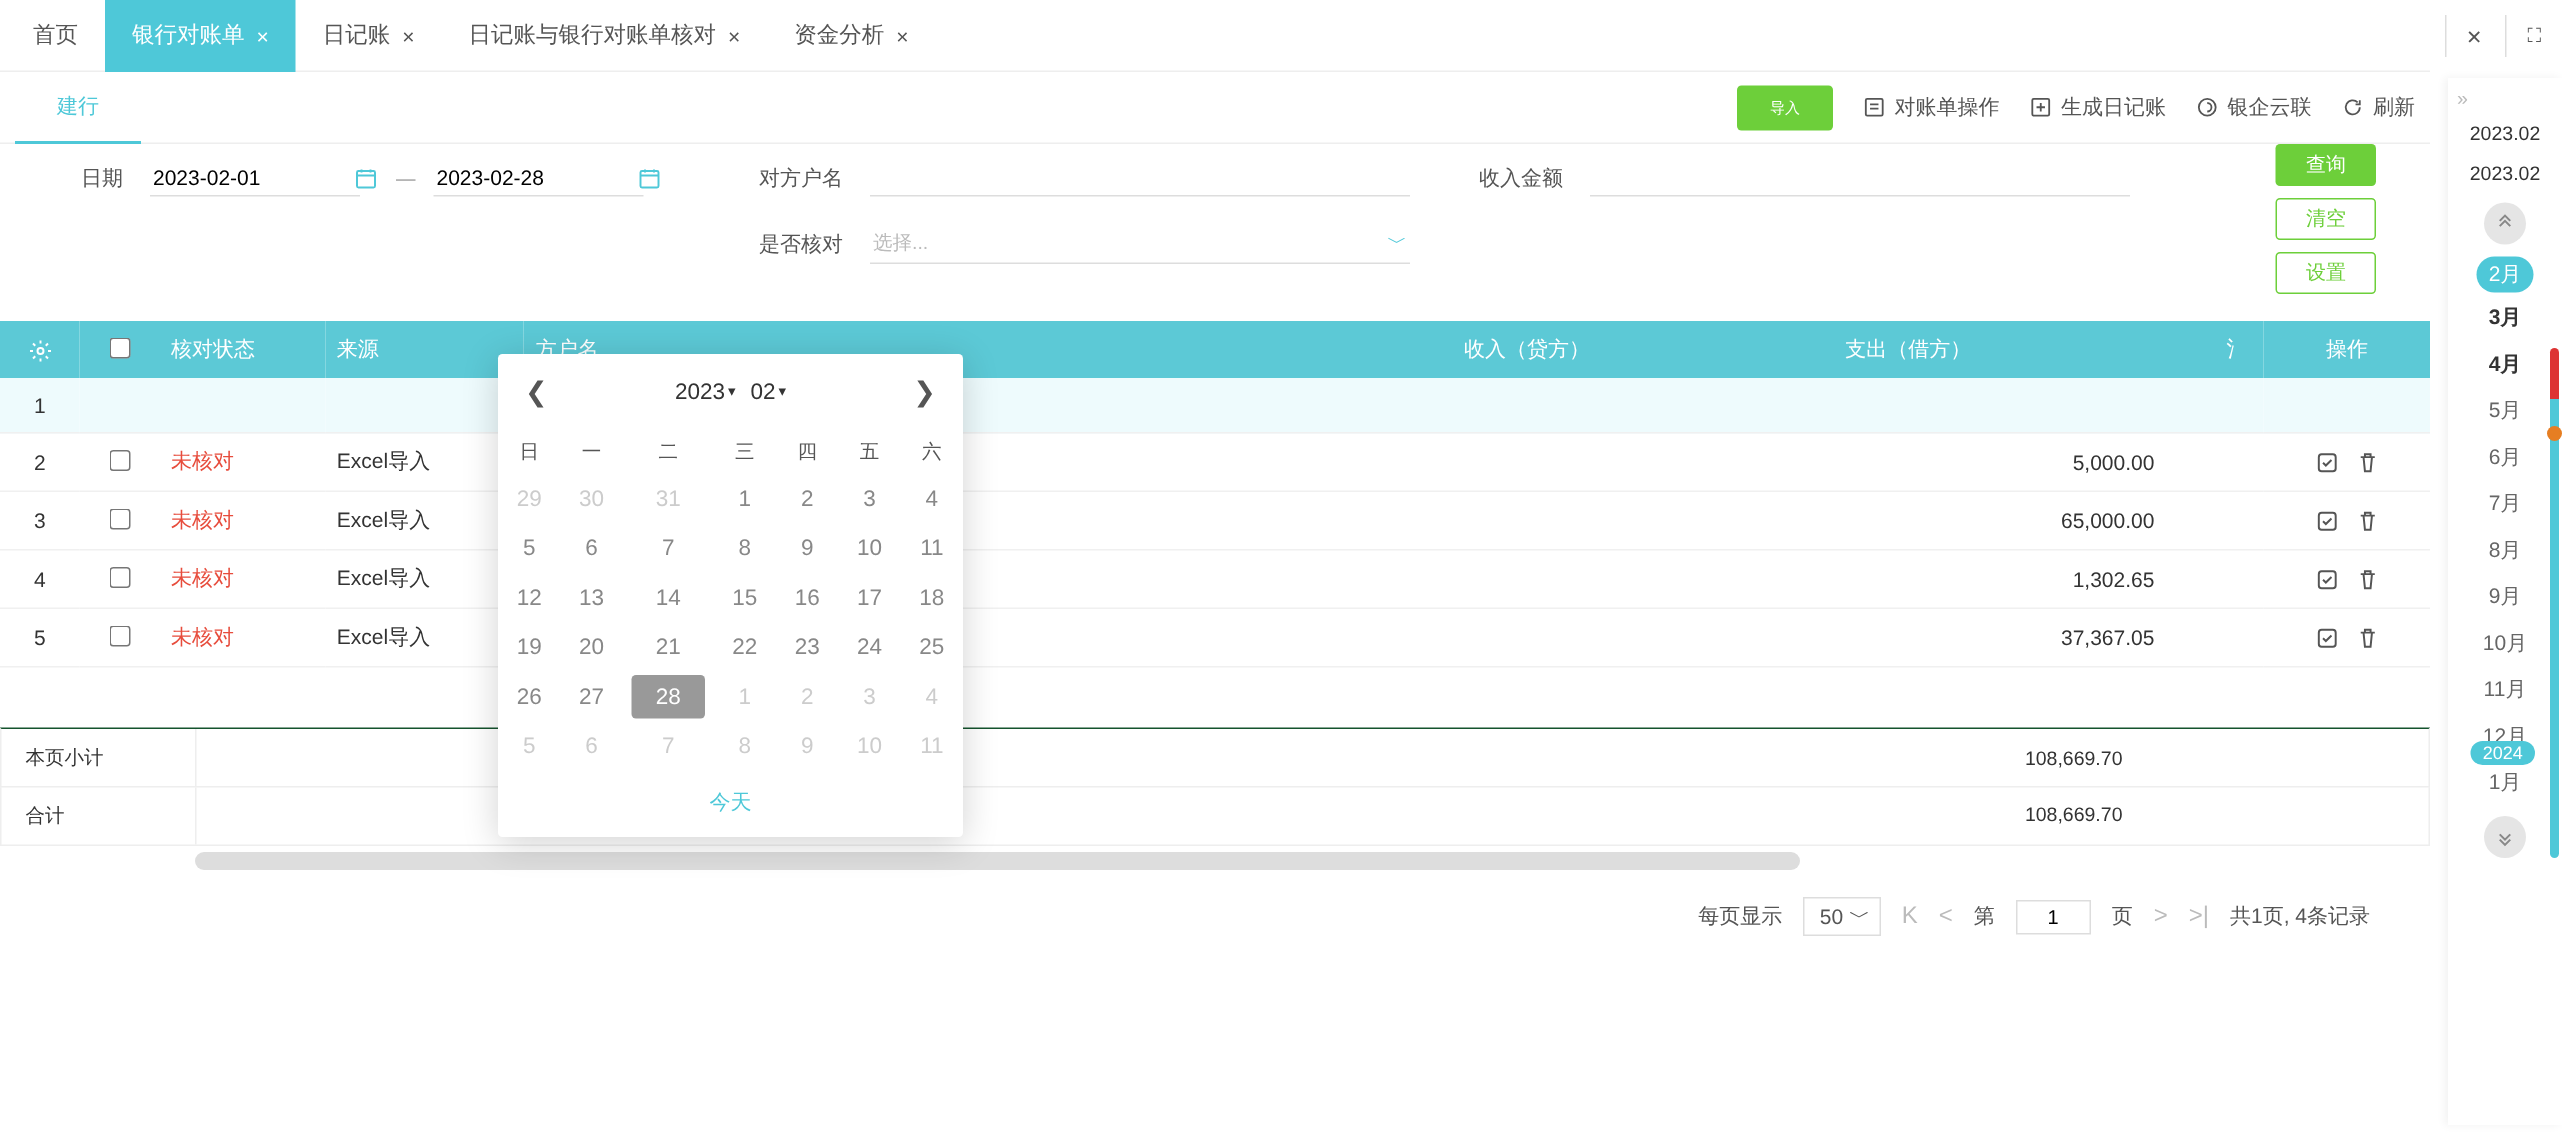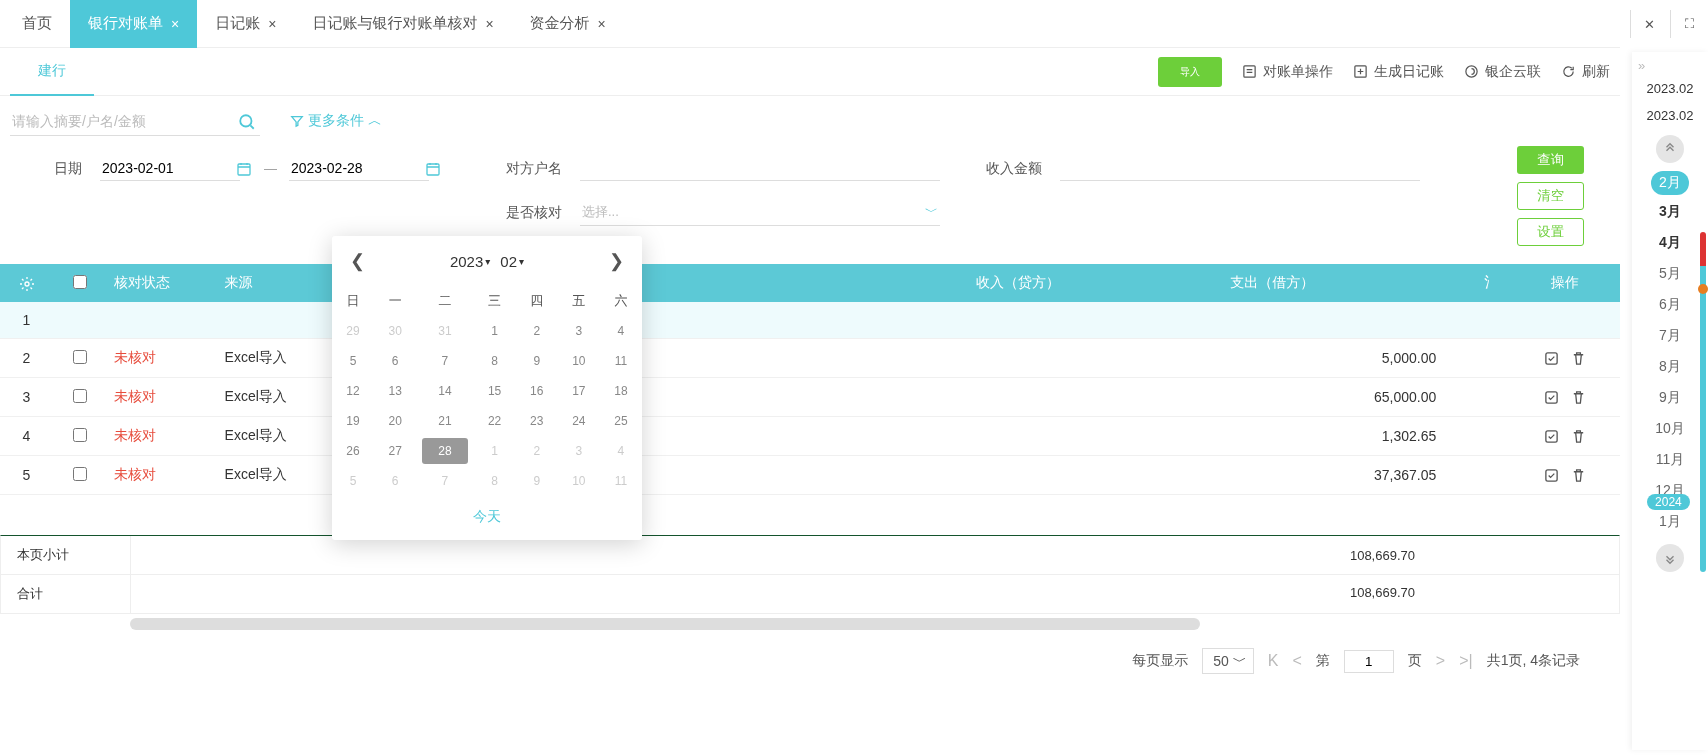--- a/index.html
+++ b/index.html
@@ -44,21 +44,21 @@
 .btn-outline { background: #fff; color: #6dcf3a; border: 1px solid #6dcf3a; padding: 4px 19px; border-radius: 3px; cursor: pointer; }
 
 
 .datepicker { position: absolute; left: 332px; top: 236px; width: 310px; background: #fff; box-shadow: 0 4px 24px rgba(0,0,0,.18); border-radius: 3px; z-index: 100; padding-bottom: 10px; }
 .dp-header { display: flex; align-items: center; justify-content: space-between; padding: 14px 18px; }
 .dp-nav { cursor: pointer; font-size: 18px; color: #555; }
 .dp-title { display: flex; gap: 10px; font-size: 15px; }
 .dp-title span { display: flex; align-items: center; gap: 2px; }
 .dp-grid { display: grid; grid-template-columns: repeat(7, 1fr); text-align: center; }
 .dp-dow { font-size: 13px; color: #555; padding: 6px 0; font-weight: normal; }
-.dp-day { padding: 8px 0; font-size: 12px; color: #888; cursor: pointer; }
+.dp-day { padding: 8px 0; font-size: 15px; color: #888; cursor: pointer; }
 .dp-day.out { color: #ccc; }
 .dp-day.selected { background: #999; color: #fff; border-radius: 3px; margin: 2px 6px; padding: 6px 16px; }
 .dp-today { text-align: center; padding: 12px 0 4px 0; color: #4ec8d8; cursor: pointer; font-size: 14px; }
 
 
 .data-table { width: 100%; border-collapse: collapse; }
 .data-table thead th { background: #5cc9d6; color: #fff; font-weight: normal; font-size: 14px; padding: 10px 8px; text-align: left; }
 .data-table thead th.center { text-align: center; }
 .data-table tbody td { padding: 10px 8px; border-bottom: 1px solid #f0f0f0; font-size: 14px; }
 .data-table tbody tr.highlight { background: #eefbfd; }
@@ -170,38 +170,20 @@
     </div>
     <div class="link-btn">
       <svg viewBox="0 0 16 16" fill="none" stroke="currentColor" stroke-width="1.3">
             <path d="M13 8a5 5 0 11-1.5-3.5M13 3v3h-3"></path>
           </svg>
       <span>刷新</span>
     </div>
   </div>
 </div>
 
-<div class="search-row">
-  <div class="search-input-wrap">
-    <input class="search-input" placeholder="请输入摘要/户名/金额" style="">
-    <span class="search-icon">
-      <svg width="18" height="18" viewBox="0 0 16 16" fill="none" stroke="currentColor" stroke-width="1.6">
-            <circle cx="7" cy="7" r="5"></circle>
-            <path d="M11 11l3 3"></path>
-          </svg>
-    </span>
-  </div>
-  <div class="more-filter">
-    <svg width="14" height="14" viewBox="0 0 16 16" fill="none" stroke="currentColor" stroke-width="1.5">
-          <path d="M2 3h12l-5 6v4l-2 1v-5z"></path>
-        </svg>
-    <span>更多条件</span>
-    <span>︿</span>
-  </div>
-</div>
 
 <div class="filter-form">
   <div class="filter-row">
     <div class="filter-item" style="width:480px">
       <span class="filter-label">日期</span>
       <input class="date-input" value="2023-02-01" style="">
       <span class="date-icon">
         <svg width="16" height="16" viewBox="0 0 16 16" fill="none" stroke="currentColor" stroke-width="1.3">
               <rect x="2" y="3" width="12" height="11" rx="1"></rect>
               <path d="M2 6h12M5 2v2M11 2v2"></path>

